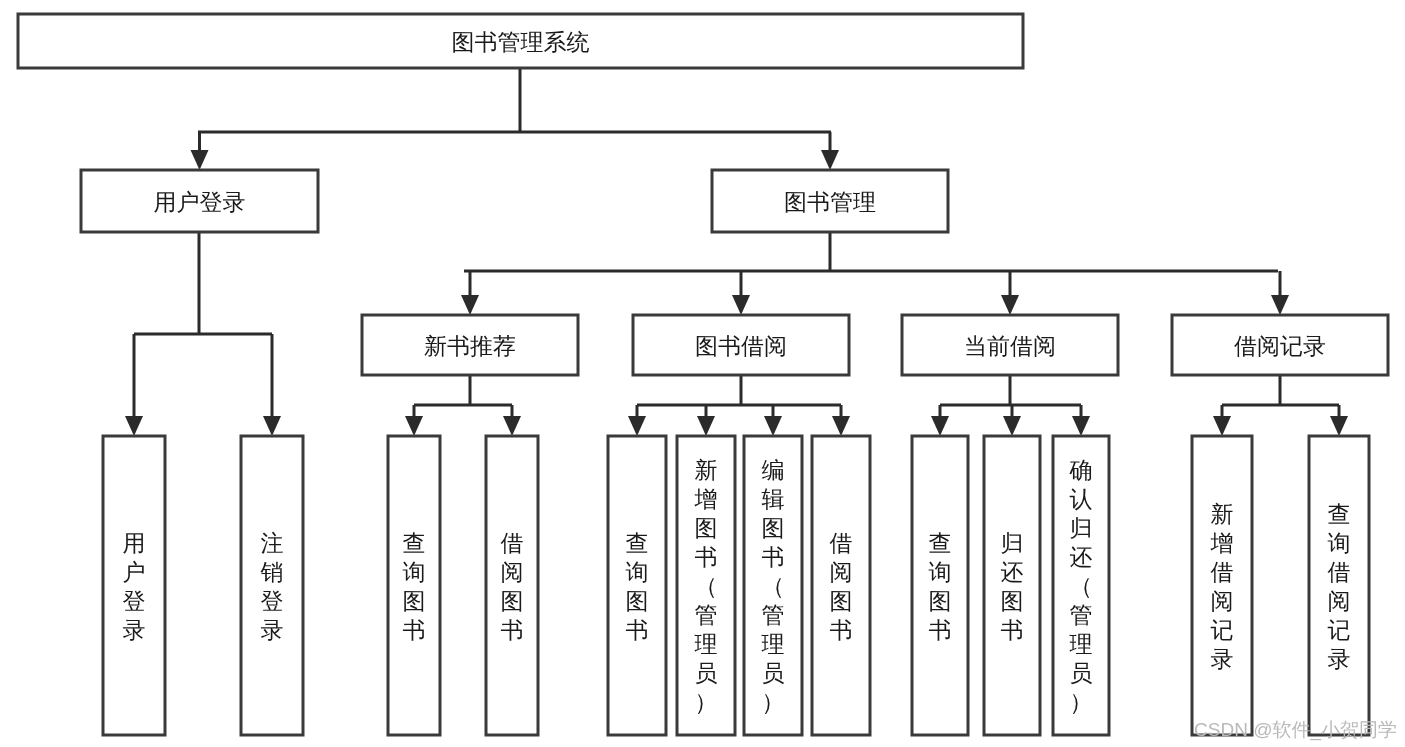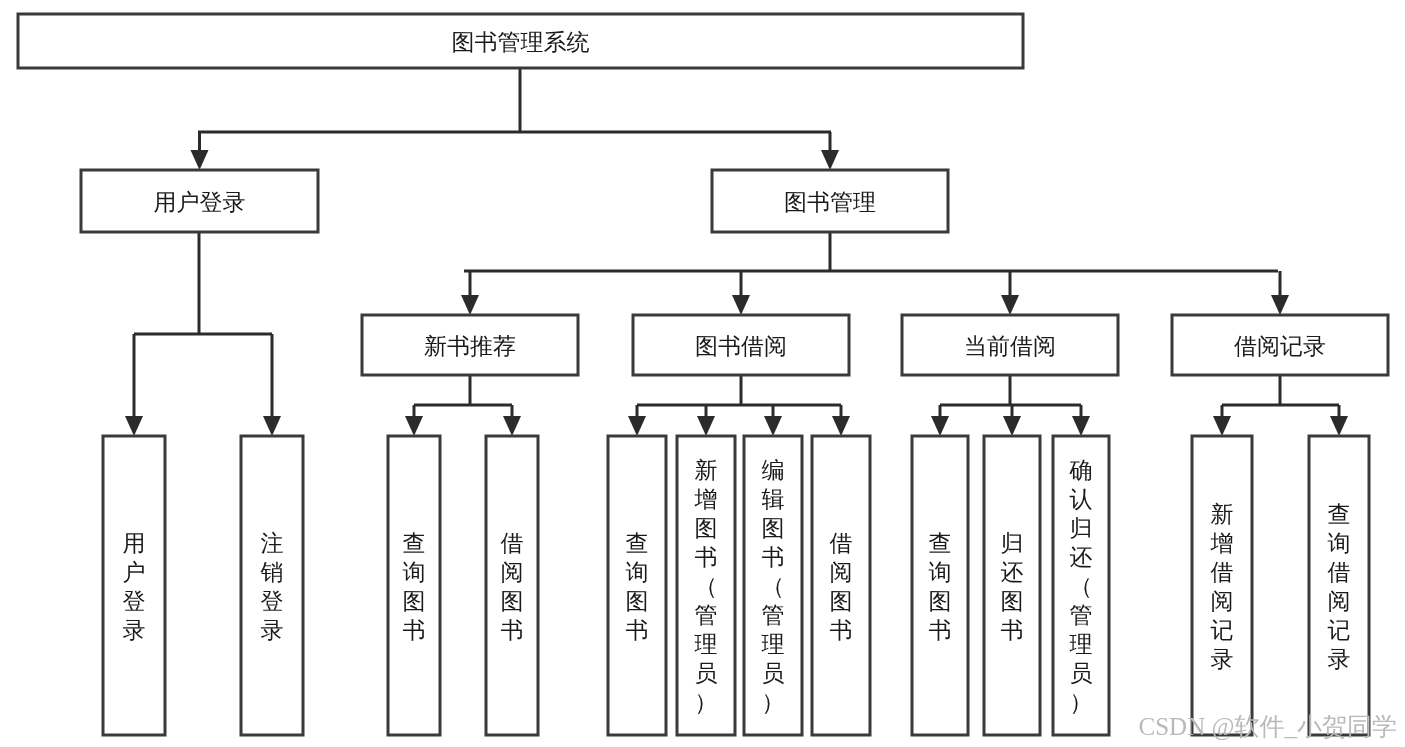--- a/index.html
+++ b/index.html
@@ -51,22 +51,22 @@
   }
   .arrow-head {
     fill: #2b2b2b;
     stroke: none;
   }
   .watermark {
     position: absolute;
     right: 8px;
     bottom: 4px;
     color: #b9b9b9;
-    font-size: 25px;
-    font-family: Liberation Serif, serif;
+    font-size: 19px;
+    font-family: Liberation Sans, sans-serif;
     white-space: nowrap;
     user-select: none;
   }
 </style>
 </head>
 <body>
 
 <div id="diagram-root">
 
   <svg id="tree-svg" viewBox="0 0 1405 747" xmlns="http://www.w3.org/2000/svg">

